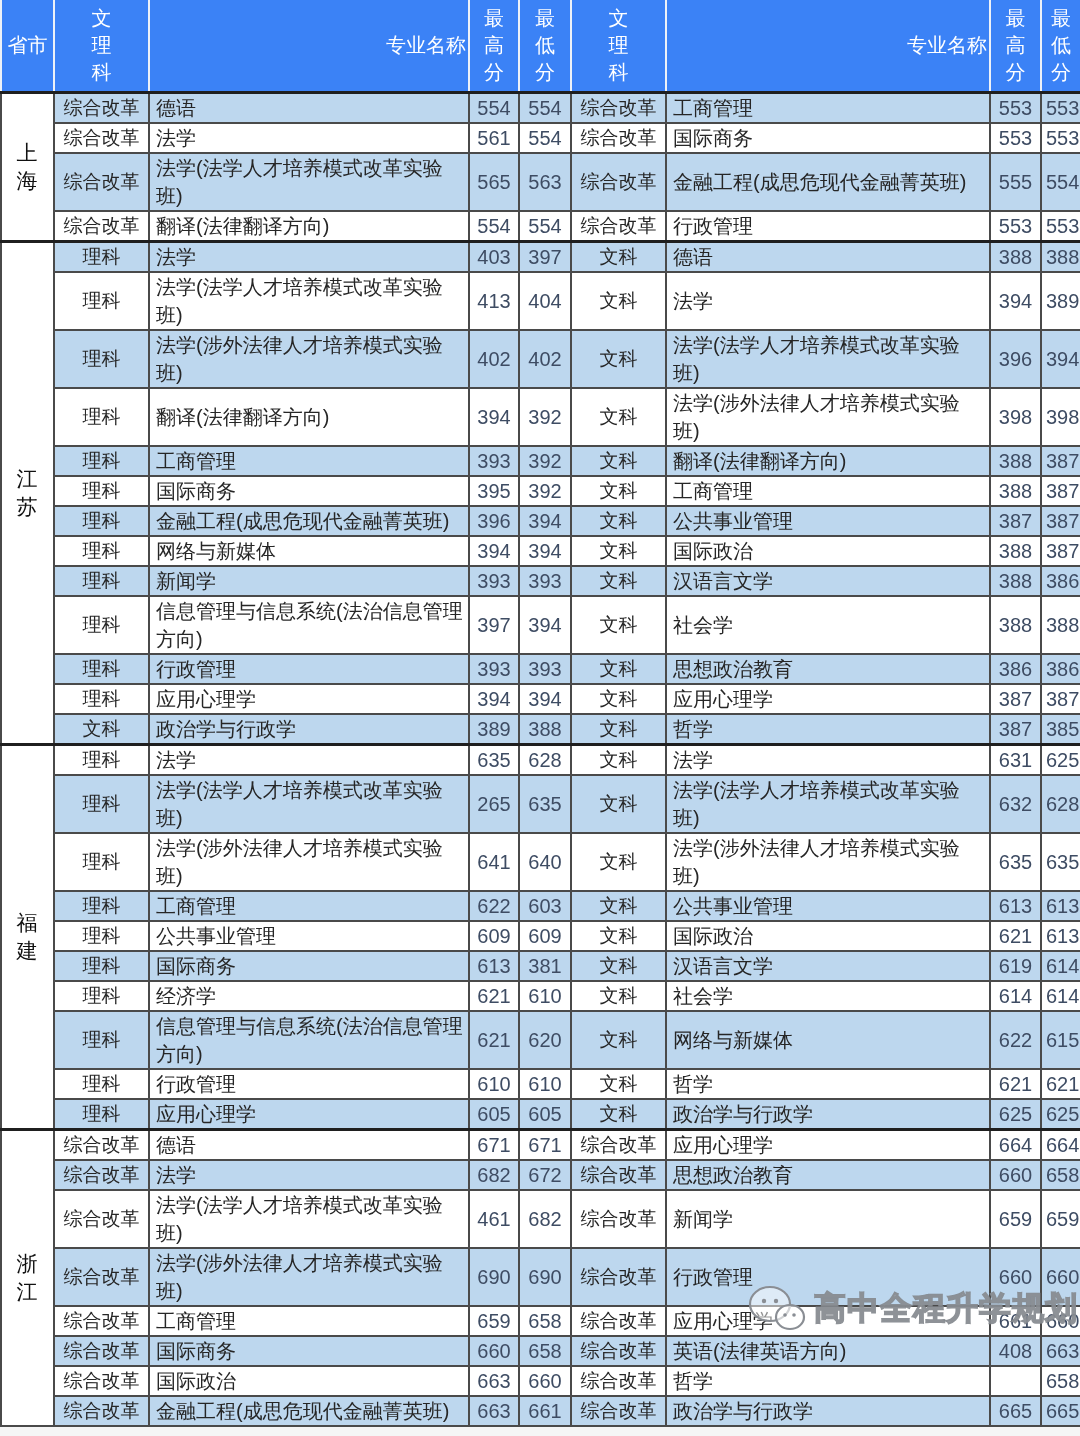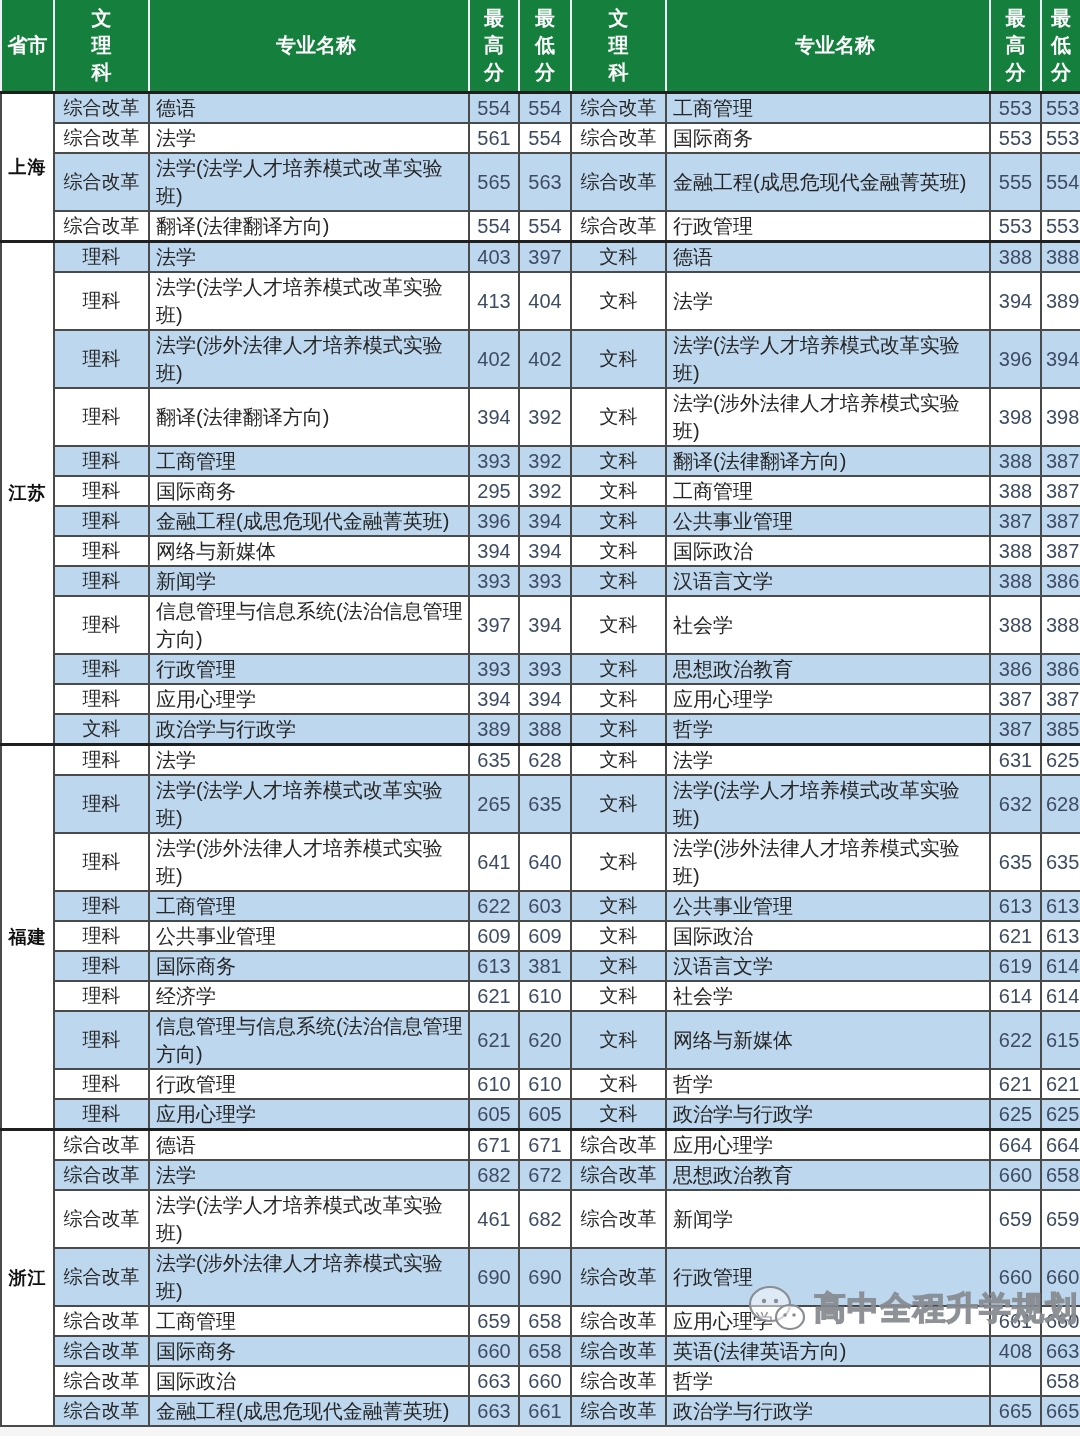--- a/index.html
+++ b/index.html
@@ -1,31 +1,31 @@
 <!DOCTYPE html>
 <html><head>
 <meta charset="utf-8">
 <style>
   html,body{margin:0;padding:0;background:#ffffff;}
   .page{position:relative;width:1080px;height:1436px;overflow:hidden;
         font-family:"Liberation Sans",sans-serif;background:#f5f5f5;}
   table{border-collapse:collapse;table-layout:fixed;width:1080px;background:#fff;}
-  thead th{background:#15803d;color:#ffffff;border:2px solid #eef2f8;border-top:none;
-           font-weight:700;font-size:20px;padding:5px 2px;text-align:center;vertical-align:middle;}
-  thead th.left{text-align:center;padding-left:16px;}
+  thead th{background:#3b82f6;color:#ffffff;border:2px solid #eef2f8;border-top:none;
+           font-weight:400;font-size:20px;padding:5px 2px;text-align:center;vertical-align:middle;}
+  thead th.left{text-align:right;padding-left:16px;}
   .stack{display:inline-block;max-width:1.05em;word-break:break-all;line-height:27px;}
   tbody td{border:2px solid #4a4a4a;font-size:20px;color:#262626;
            line-height:28px;padding:0 4px;vertical-align:middle;}
   tr.alt td{background:#BDD7EE;}
   tr.plain td{background:#ffffff;}
   td.track{text-align:center;font-size:19px;padding:0 1px;}
   td.major{text-align:left;padding-left:6px;}
   td.num{text-align:center;color:#3E4C63;}
-  td.prov{background:#ffffff !important;text-align:center;font-weight:700;
-          font-size:18px;color:#111111;letter-spacing:1px;}
+  td.prov{background:#ffffff !important;text-align:center;font-weight:400;
+          font-size:21px;color:#111111;letter-spacing:1px;}
   tr.sec-start td{border-top:3px solid #1f1f1f;}
   .watermark{position:absolute;left:748px;top:1284px;display:flex;align-items:center;
              gap:8px;z-index:5;pointer-events:none;}
   .wm-text{font-size:32px;font-weight:700;letter-spacing:1px;white-space:nowrap;
            color:rgba(255,255,255,0.45);-webkit-text-stroke:1.5px rgba(130,134,140,0.9);}
 </style>
 </head>
 <body>
 
 <div class="page">
@@ -143,21 +143,21 @@
           <td class="num">393</td>
           <td class="num">392</td>
           <td class="track">文科</td>
           <td class="major">翻译(法律翻译方向)</td>
           <td class="num">388</td>
           <td class="num">387</td>
         </tr>
         <tr class="plain">
           <td class="track">理科</td>
           <td class="major">国际商务</td>
-          <td class="num">295</td>
+          <td class="num">395</td>
           <td class="num">392</td>
           <td class="track">文科</td>
           <td class="major">工商管理</td>
           <td class="num">388</td>
           <td class="num">387</td>
         </tr>
         <tr class="alt">
           <td class="track">理科</td>
           <td class="major">金融工程(成思危现代金融菁英班)</td>
           <td class="num">396</td>

